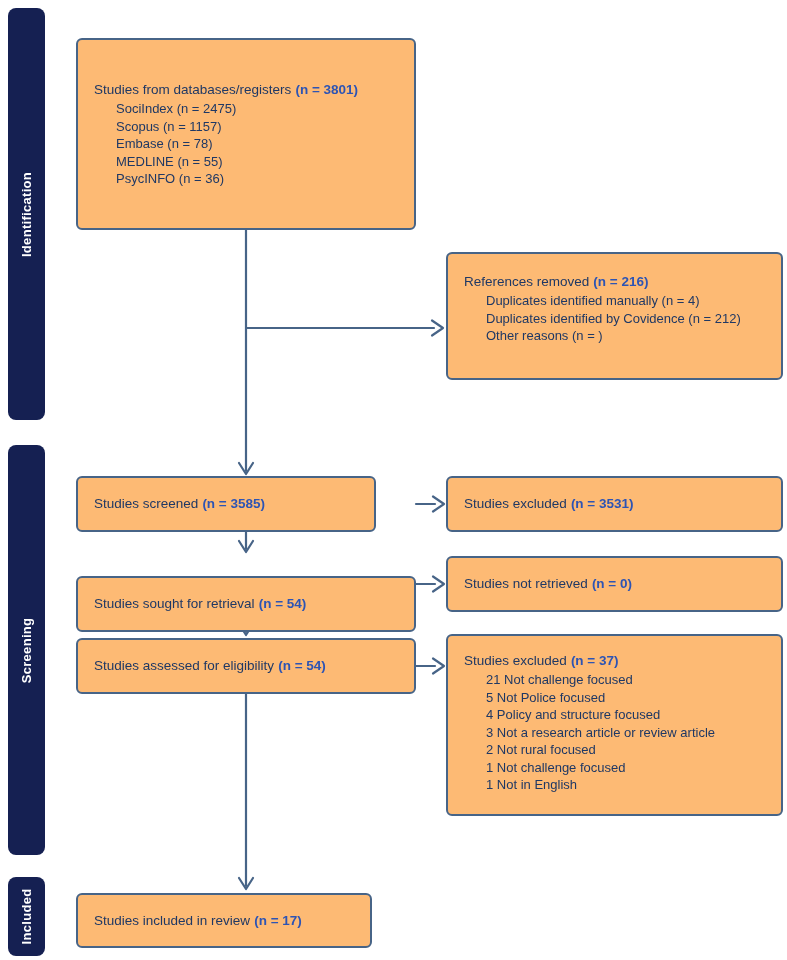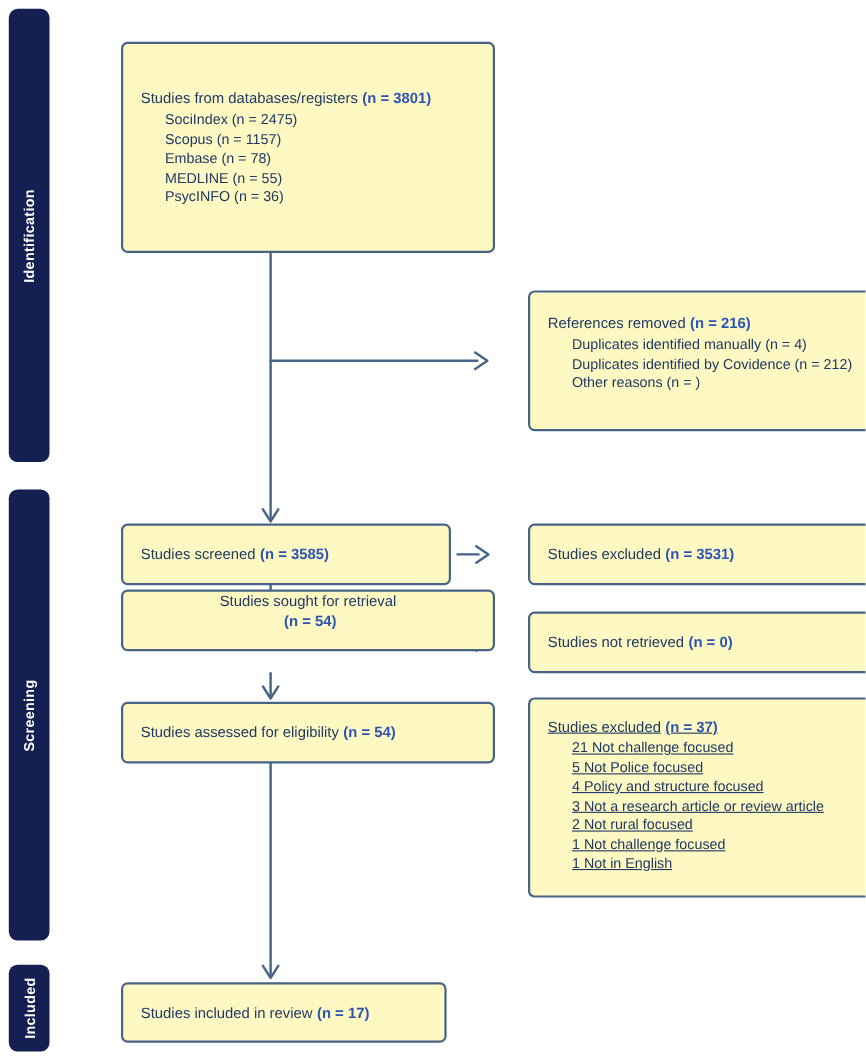--- a/index.html
+++ b/index.html
@@ -20,29 +20,29 @@
   }
   .stage-label {
     transform:rotate(-90deg);
     color:#ffffff; font-weight:700; font-size:13px;
     letter-spacing:0.3px; white-space:nowrap;
   }
 
   
   .box {
     position:absolute; box-sizing:border-box;
-    background:#fef9c3;
+    background:#fdba74;
     border:2px solid #476487; border-radius:6px;
-    color:#1f3864; font-size:13.5px; line-height:18px;margin-left:34px;
+    color:#1f3864; font-size:13.5px; line-height:18px;
   }
   .box.single { display:flex; align-items:center; padding:0 16px; }
   .box.multi  { padding:0 14px 0 16px; }
   .pad-db   { padding-top:41px !important; }
   .pad-refs { padding-top:19px !important; }
-  .pad-ex2  { padding-top:16px !important;text-decoration:underline; }
+  .pad-ex2  { padding-top:16px !important; }
   .n { font-weight:700; color:#2d54b4; margin-left:0.30em; }
   .box-title { white-space:nowrap; }
   .box-items { margin-left:22px; margin-top:1px; }
   .item { font-size:13px; line-height:17.5px; white-space:nowrap; }
 </style>
 </head>
 <body>
 
 <div class="canvas">
 
@@ -97,41 +97,41 @@
     </div>
     <div class="box-items">
       <div class="item">SociIndex (n = 2475)</div>
       <div class="item">Scopus (n = 1157)</div>
       <div class="item">Embase (n = 78)</div>
       <div class="item">MEDLINE (n = 55)</div>
       <div class="item">PsycINFO (n = 36)</div>
     </div>
   </div>
 
-  <div class="box multi pad-refs" style="left:446px; top:264px; width:337px; height:128px;">
+  <div class="box multi pad-refs" style="left:446px; top:252px; width:337px; height:128px;">
     <div class="box-title">
       <span>References removed</span><span class="n">(n = 216)</span>
     </div>
     <div class="box-items">
       <div class="item">Duplicates identified manually (n = 4)</div>
       <div class="item">Duplicates identified by Covidence (n = 212)</div>
       <div class="item">Other reasons (n = )</div>
     </div>
   </div>
 
   <div class="box single" style="left:76px; top:476px; width:300px; height:56px;">
     <span>Studies screened</span>
       <span class="n">(n = 3585)</span>
   </div>
   <div class="box single" style="left:446px; top:476px; width:337px; height:56px;">
     <span>Studies excluded</span>
       <span class="n">(n = 3531)</span>
   </div>
 
-  <div class="box single" style="left:76px; top:536px; width:340px; height:56px;flex-direction:column;">
+  <div class="box single" style="left:76px; top:576px; width:340px; height:56px;">
     <span>Studies sought for retrieval</span>
       <span class="n">(n = 54)</span>
   </div>
   <div class="box single" style="left:446px; top:556px; width:337px; height:56px;">
     <span>Studies not retrieved</span>
       <span class="n">(n = 0)</span>
   </div>
 
   <div class="box single" style="left:76px; top:638px; width:340px; height:56px;">
     <span>Studies assessed for eligibility</span>

